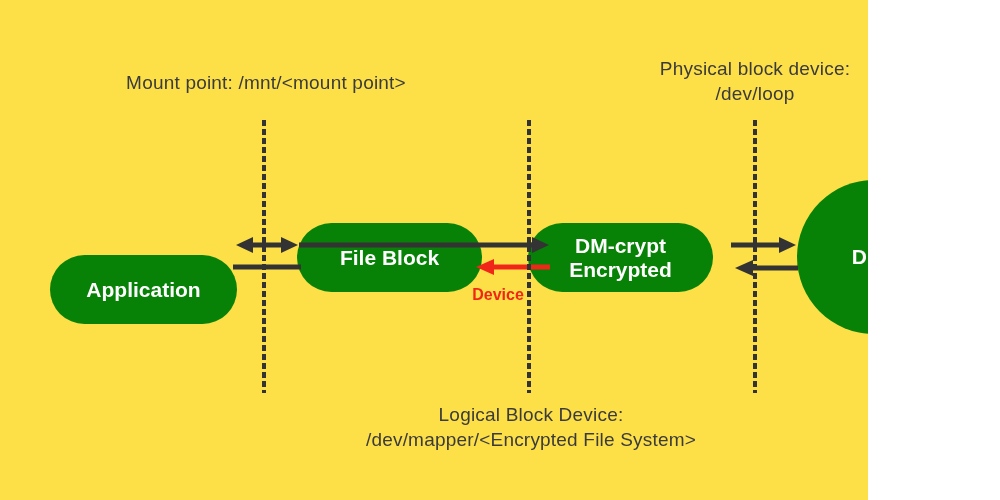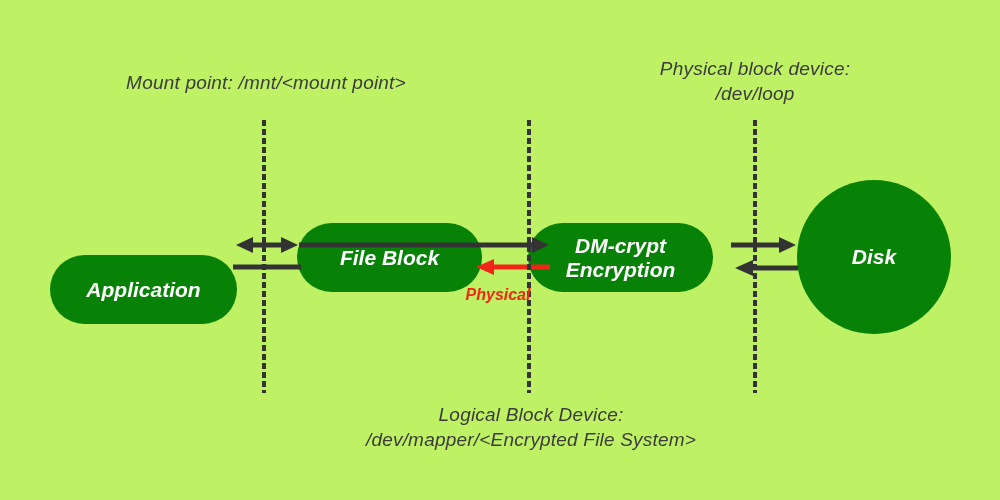--- a/index.html
+++ b/index.html
@@ -7,24 +7,23 @@
     --line-dark:#333333;
     --decrypt-red:#f02718;
     --node-text:#ffffff;
     --caption-text:#3b3b3b;
   }
   *{margin:0;padding:0;box-sizing:border-box;}
   html,body{background:#ffffff;}
   body{font-family:"Liberation Sans", sans-serif;}
   .canvas{
     position:relative;
-    width:1000px;height:500px;
-    background:#bef264;
+    width:868px;height:500px;
+    background:#fde047;
     overflow:hidden;
-    font-style:italic;
   }
   .caption{
     position:absolute;
     color:var(--caption-text);
     font-size:19px;
     line-height:25px;
     text-align:center;
     letter-spacing:.2px;
     z-index:1;
   }
@@ -84,21 +83,21 @@
   <div class="node pill node-application">
     <span>Application</span>
   </div>
 
   <div class="node pill node-file-system">
     <span>File Block</span>
   </div>
 
   <div class="node pill node-dm-crypt">
     <span>DM-crypt</span>
-    <span>Encryption</span>
+    <span>Encrypted</span>
   </div>
 
   <div class="node node-disk">
     <span>Disk</span>
   </div>
 
   <svg class="connector-layer" width="1000" height="500" viewBox="0 0 1000 500" xmlns="http://www.w3.org/2000/svg">
 
     <g>
       <line class="edge-line" x1="249" y1="245" x2="285" y2="245"></line>
@@ -128,15 +127,15 @@
     <g>
       <line class="edge-line" x1="798" y1="268" x2="750" y2="268"></line>
       <polygon class="edge-head" points="735,268 753,260 753,276"></polygon>
     </g>
 
     <line class="boundary" x1="264" y1="120" x2="264" y2="393"></line>
     <line class="boundary" x1="529" y1="120" x2="529" y2="393"></line>
     <line class="boundary" x1="755" y1="120" x2="755" y2="393"></line>
   </svg>
 
-  <div class="decrypt-label">Physical</div>
+  <div class="decrypt-label">Device</div>
 
 </div>
 
 </body></html>

